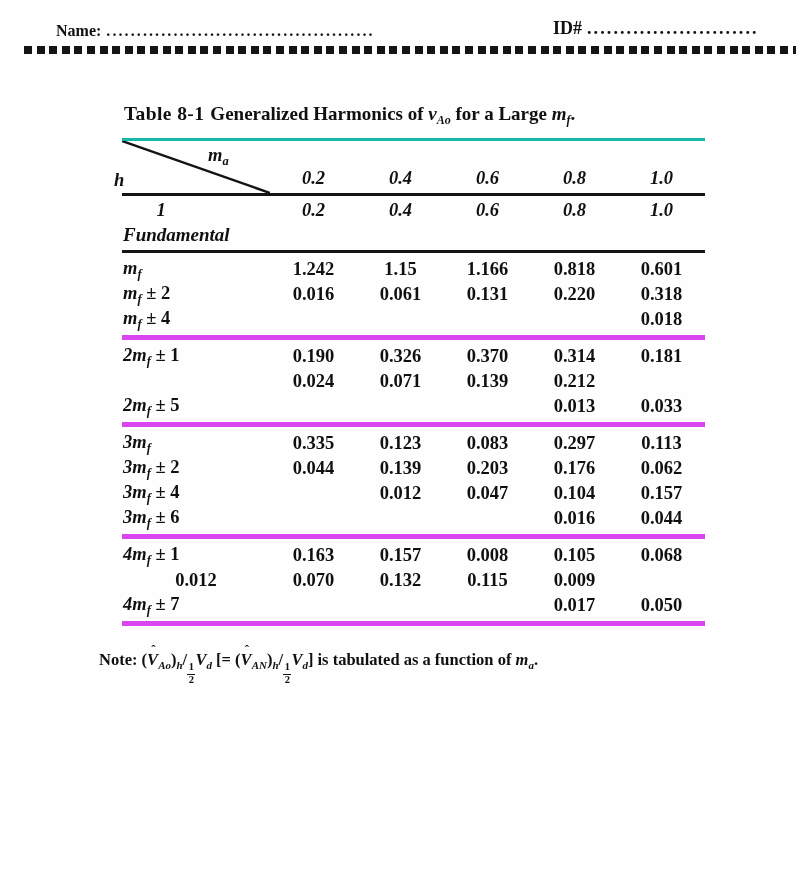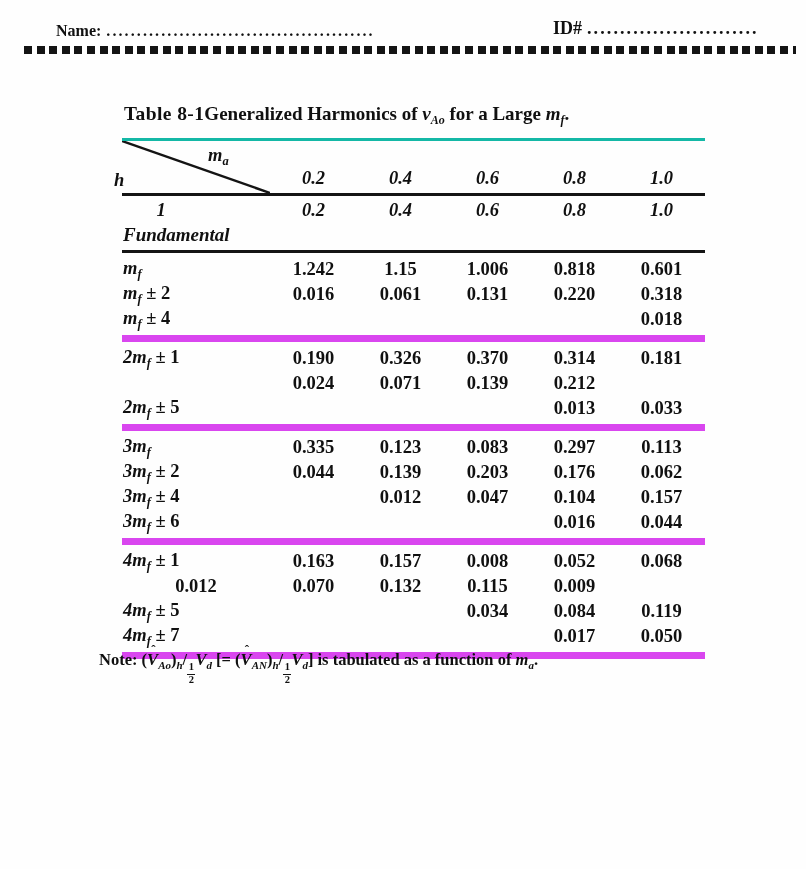--- a/index.html
+++ b/index.html
@@ -9,40 +9,40 @@
 
   
   .hdr-name { position:absolute; left:28px; top:22px; font-size:16px; font-weight:bold; white-space:nowrap;margin-left:28px; }
   .hdr-id   { position:absolute; left:553px; top:18px; font-size:18px; font-weight:bold; white-space:nowrap; }
   .dots { font-weight:bold; letter-spacing:2.1px; margin-left:5px; }
   .dashrule { position:absolute; left:24px; top:46px; width:772px; height:8px;
     background:repeating-linear-gradient(90deg,#141414 0px,#141414 8px,transparent 8px,transparent 12.6px); }
 
   
   .title { position:absolute; left:124px; top:103px; font-size:19px; font-weight:bold; white-space:nowrap; }
-  .title .tag { font-size:19.5px; letter-spacing:.4px; }
+  .title .tag { font-size:19.5px; letter-spacing:.4px; margin-right:6px; }
   .it { font-style:italic; }
   .ssub { font-style:italic; font-size:12px; vertical-align:-4px; }
 
   
   .dtable { position:absolute; left:122px; top:138px; width:583px; }
   .grid { display:grid; grid-template-columns:148px 87px 87px 87px 87px 87px; }
   .thead { position:relative; height:58px; border-top:3px solid #14b8a6; border-bottom:3px solid #141414; }
   .corner { position:relative; }
   .corner svg { position:absolute; left:0; top:0; width:100%; height:100%; }
   .ma   { position:absolute; left:86px; top:4px;  font-weight:bold; font-style:italic; font-size:18.5px; }
   .hlbl { position:absolute; left:-8px; bottom:2px; font-weight:bold; font-style:italic; font-size:18.5px; }
   .hc { display:flex; align-items:flex-end; justify-content:center; padding-bottom:4px;
         font-style:italic; font-weight:bold; font-size:18.5px; }
   .fund { border-bottom:3px solid #141414; padding:1px 0 2px; }
   .frow { height:27px; align-items:center; }
   .fund-one { display:block; width:60px; margin-left:8px; text-align:center;
         font-style:italic; font-weight:bold; font-size:18.5px; }
   .frow2 { height:24px; font-style:italic; font-weight:bold; font-size:19px; padding-left:1px; }
-  .sec { border-bottom:7px solid #d946ef; padding:4px 0 3px; }
+  .sec { border-bottom:5px solid #d946ef; padding:4px 0 3px; }
   .row { height:25px; align-items:center; }
   .rl { font-weight:bold; font-size:18.5px; padding-left:1px; white-space:nowrap; }
   .sb { font-style:italic; font-size:12.5px; vertical-align:-4px; }
   .vc { text-align:center; font-weight:bold; font-size:18.5px; }
   .fund .vc { font-style:italic; }
 
   
   .note { position:absolute; left:99px; top:650px; font-size:16.5px; font-weight:bold; white-space:nowrap; }
   .nsub { font-style:italic; font-size:11px; vertical-align:-4px; }
   .hatw { position:relative; display:inline-block; font-style:italic; }
@@ -92,21 +92,21 @@
         <div class="vc">1.0</div>
       </div>
       <div class="frow2">Fundamental</div>
     </div>
 
     <div class="sec">
       <div class="row grid">
         <div class="rl"><span class="it">m</span><span class="sb">f</span><span></span></div>
         <div class="vc">1.242</div>
         <div class="vc">1.15</div>
-        <div class="vc">1.006</div>
+        <div class="vc">1.166</div>
         <div class="vc">0.818</div>
         <div class="vc">0.601</div>
       </div>
       <div class="row grid">
         <div class="rl"><span class="it">m</span><span class="sb">f</span><span> ± 2</span></div>
         <div class="vc">0.016</div>
         <div class="vc">0.061</div>
         <div class="vc">0.131</div>
         <div class="vc">0.220</div>
         <div class="vc">0.318</div>
@@ -181,37 +181,29 @@
         <div class="vc">0.044</div>
       </div>
     </div>
 
     <div class="sec">
       <div class="row grid">
         <div class="rl"><span class="it">4m</span><span class="sb">f</span><span> ± 1</span></div>
         <div class="vc">0.163</div>
         <div class="vc">0.157</div>
         <div class="vc">0.008</div>
-        <div class="vc">0.052</div>
+        <div class="vc">0.105</div>
         <div class="vc">0.068</div>
       </div>
       <div class="row grid">
         <div class="vc">0.012</div>
         <div class="vc">0.070</div>
         <div class="vc">0.132</div>
         <div class="vc">0.115</div>
         <div class="vc">0.009</div>
-      </div>
-      <div class="row grid">
-        <div class="rl"><span class="it">4m</span><span class="sb">f</span><span> ± 5</span></div>
-        <div class="vc"></div>
-        <div class="vc"></div>
-        <div class="vc">0.034</div>
-        <div class="vc">0.084</div>
-        <div class="vc">0.119</div>
       </div>
       <div class="row grid">
         <div class="rl"><span class="it">4m</span><span class="sb">f</span><span> ± 7</span></div>
         <div class="vc"></div>
         <div class="vc"></div>
         <div class="vc"></div>
         <div class="vc">0.017</div>
         <div class="vc">0.050</div>
       </div>
     </div>

